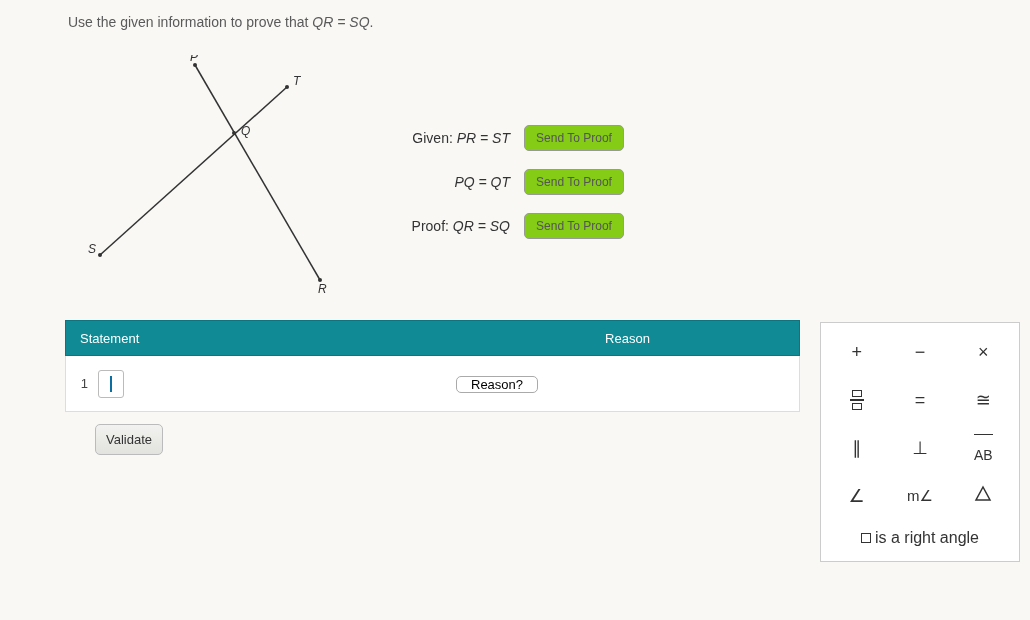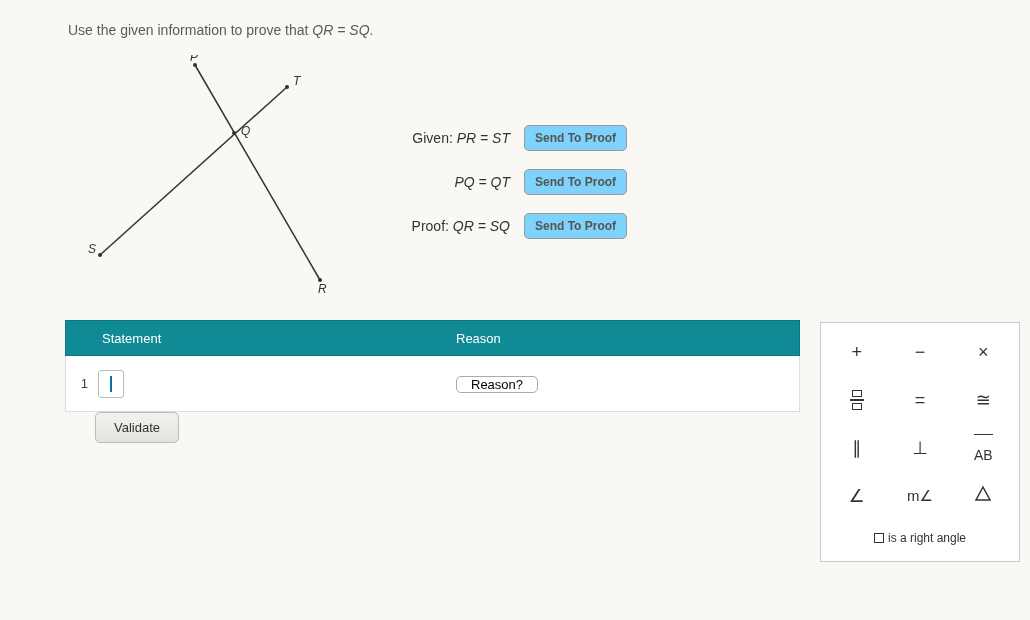--- a/index.html
+++ b/index.html
@@ -7,21 +7,21 @@
       font-family: -apple-system, BlinkMacSystemFont, "Segoe UI", Arial, sans-serif;
       background: #f9f8f5;
       width: 1030px;
       height: 620px;
       color: #333;
       position: relative;
       overflow: hidden;
     }
     .prompt {
       position: absolute;
-      top: 22px;
+      top: 14px;
       left: 68px;
       font-size: 14px;
       color: #5a5a5a;
     }
     .prompt .math { font-style: italic; }
     .figure {
       position: absolute;
       top: 55px;
       left: 80px;
       width: 250px;
@@ -38,46 +38,45 @@
       gap: 18px;
       font-size: 14px;
       justify-content: center;
     }
     .given-row { display: flex; align-items: center; gap: 14px; }
     .given-text { width: 150px; text-align: right; color: #333; }
     .given-text .math { font-style: italic; }
     .small-btn {
       border: 1px solid #999;
       border-radius: 5px;
-      background: #7dd3fc;
+      background: #84cc16;
       padding: 5px 10px;
       font-size: 12px;
       color: #555;
       cursor: pointer;
       min-width: 100px;
       text-align: center;
-      font-weight: bold;
     }
     .proof-area {
       position: absolute;
       top: 320px;
       left: 65px;
       right: 230px;
     }
     .proof-header {
       display: flex;
       background: #108a94;
       color: #fff;
       font-size: 13px;
       height: 36px;
       align-items: center;
       border: 1px solid #0d7580;
     }
-    .proof-header .col-stmt { width: 360px; padding-left: 36px; }
-    .proof-header .col-reason { flex: 1; padding-left: 30px; }
+    .proof-header .col-stmt { width: 360px; padding-left: 14px; }
+    .proof-header .col-reason { flex: 1; padding-left: 30px; text-align: center; }
     .proof-row {
       display: flex;
       align-items: center;
       min-height: 56px;
       border-left: 1px solid #ddd;
       border-right: 1px solid #ddd;
       border-bottom: 1px solid #ddd;
       background: #fff;
     }
     .proof-row .row-num { width: 28px; text-align: right; font-size: 13px; color: #444; padding-right:6px;}
@@ -100,25 +99,26 @@
     }
     .reason-btn {
       border: 1px solid #aaa;
       border-radius: 5px;
       background: #fff;
       padding: 0 14px;
       font-size: 13px;
       cursor:pointer;
     }
     .validate-btn {
+      margin-top: 12px;
       margin-left: 30px;
       border: 1px solid #bbb;
       background: linear-gradient(#f2f2f0, #e2e2de);
       border-radius: 5px;
-      padding: 7px 18px;
+      padding: 7px 10px;
       font-size: 13px;
       cursor:pointer;
       color:#333;
     }
     .palette {
       position: absolute;
       top: 322px;
       right: 10px;
       width: 200px;
       border: 1px solid #ccc;
@@ -136,21 +136,21 @@
       align-items:center;
       justify-content:center;
       font-size: 18px;
       color: #333;
       cursor:pointer;
       border-radius:3px;
     }
     .pal-cell.small { font-size: 15px;}
     .pal-wide {
       grid-column: 1 / span 3;
-      font-size: 12px;
+      font-size: 16px;
       height: 30px;
     }
     .pal-cell .sq { display:inline-block; width:10px; height:10px; border:1.5px solid #333; margin-right:4px; vertical-align:middle;}
     .pal-cell .sq-after { margin-left:4px; margin-right:0;}
     .frac-icon { display:flex; flex-direction:column; align-items:center; gap:2px;}
     .frac-icon .sqsm { width:10px; height:7px; border:1px solid #333;}
     .frac-icon .bar { width:14px; height:1.4px; background:#333;}
     .seg-icon { border-top:1.5px solid #333; padding-top:13px; font-size:14px; line-height:1;}
     .tri-icon svg { width:18px; height:18px;}
   </style>

